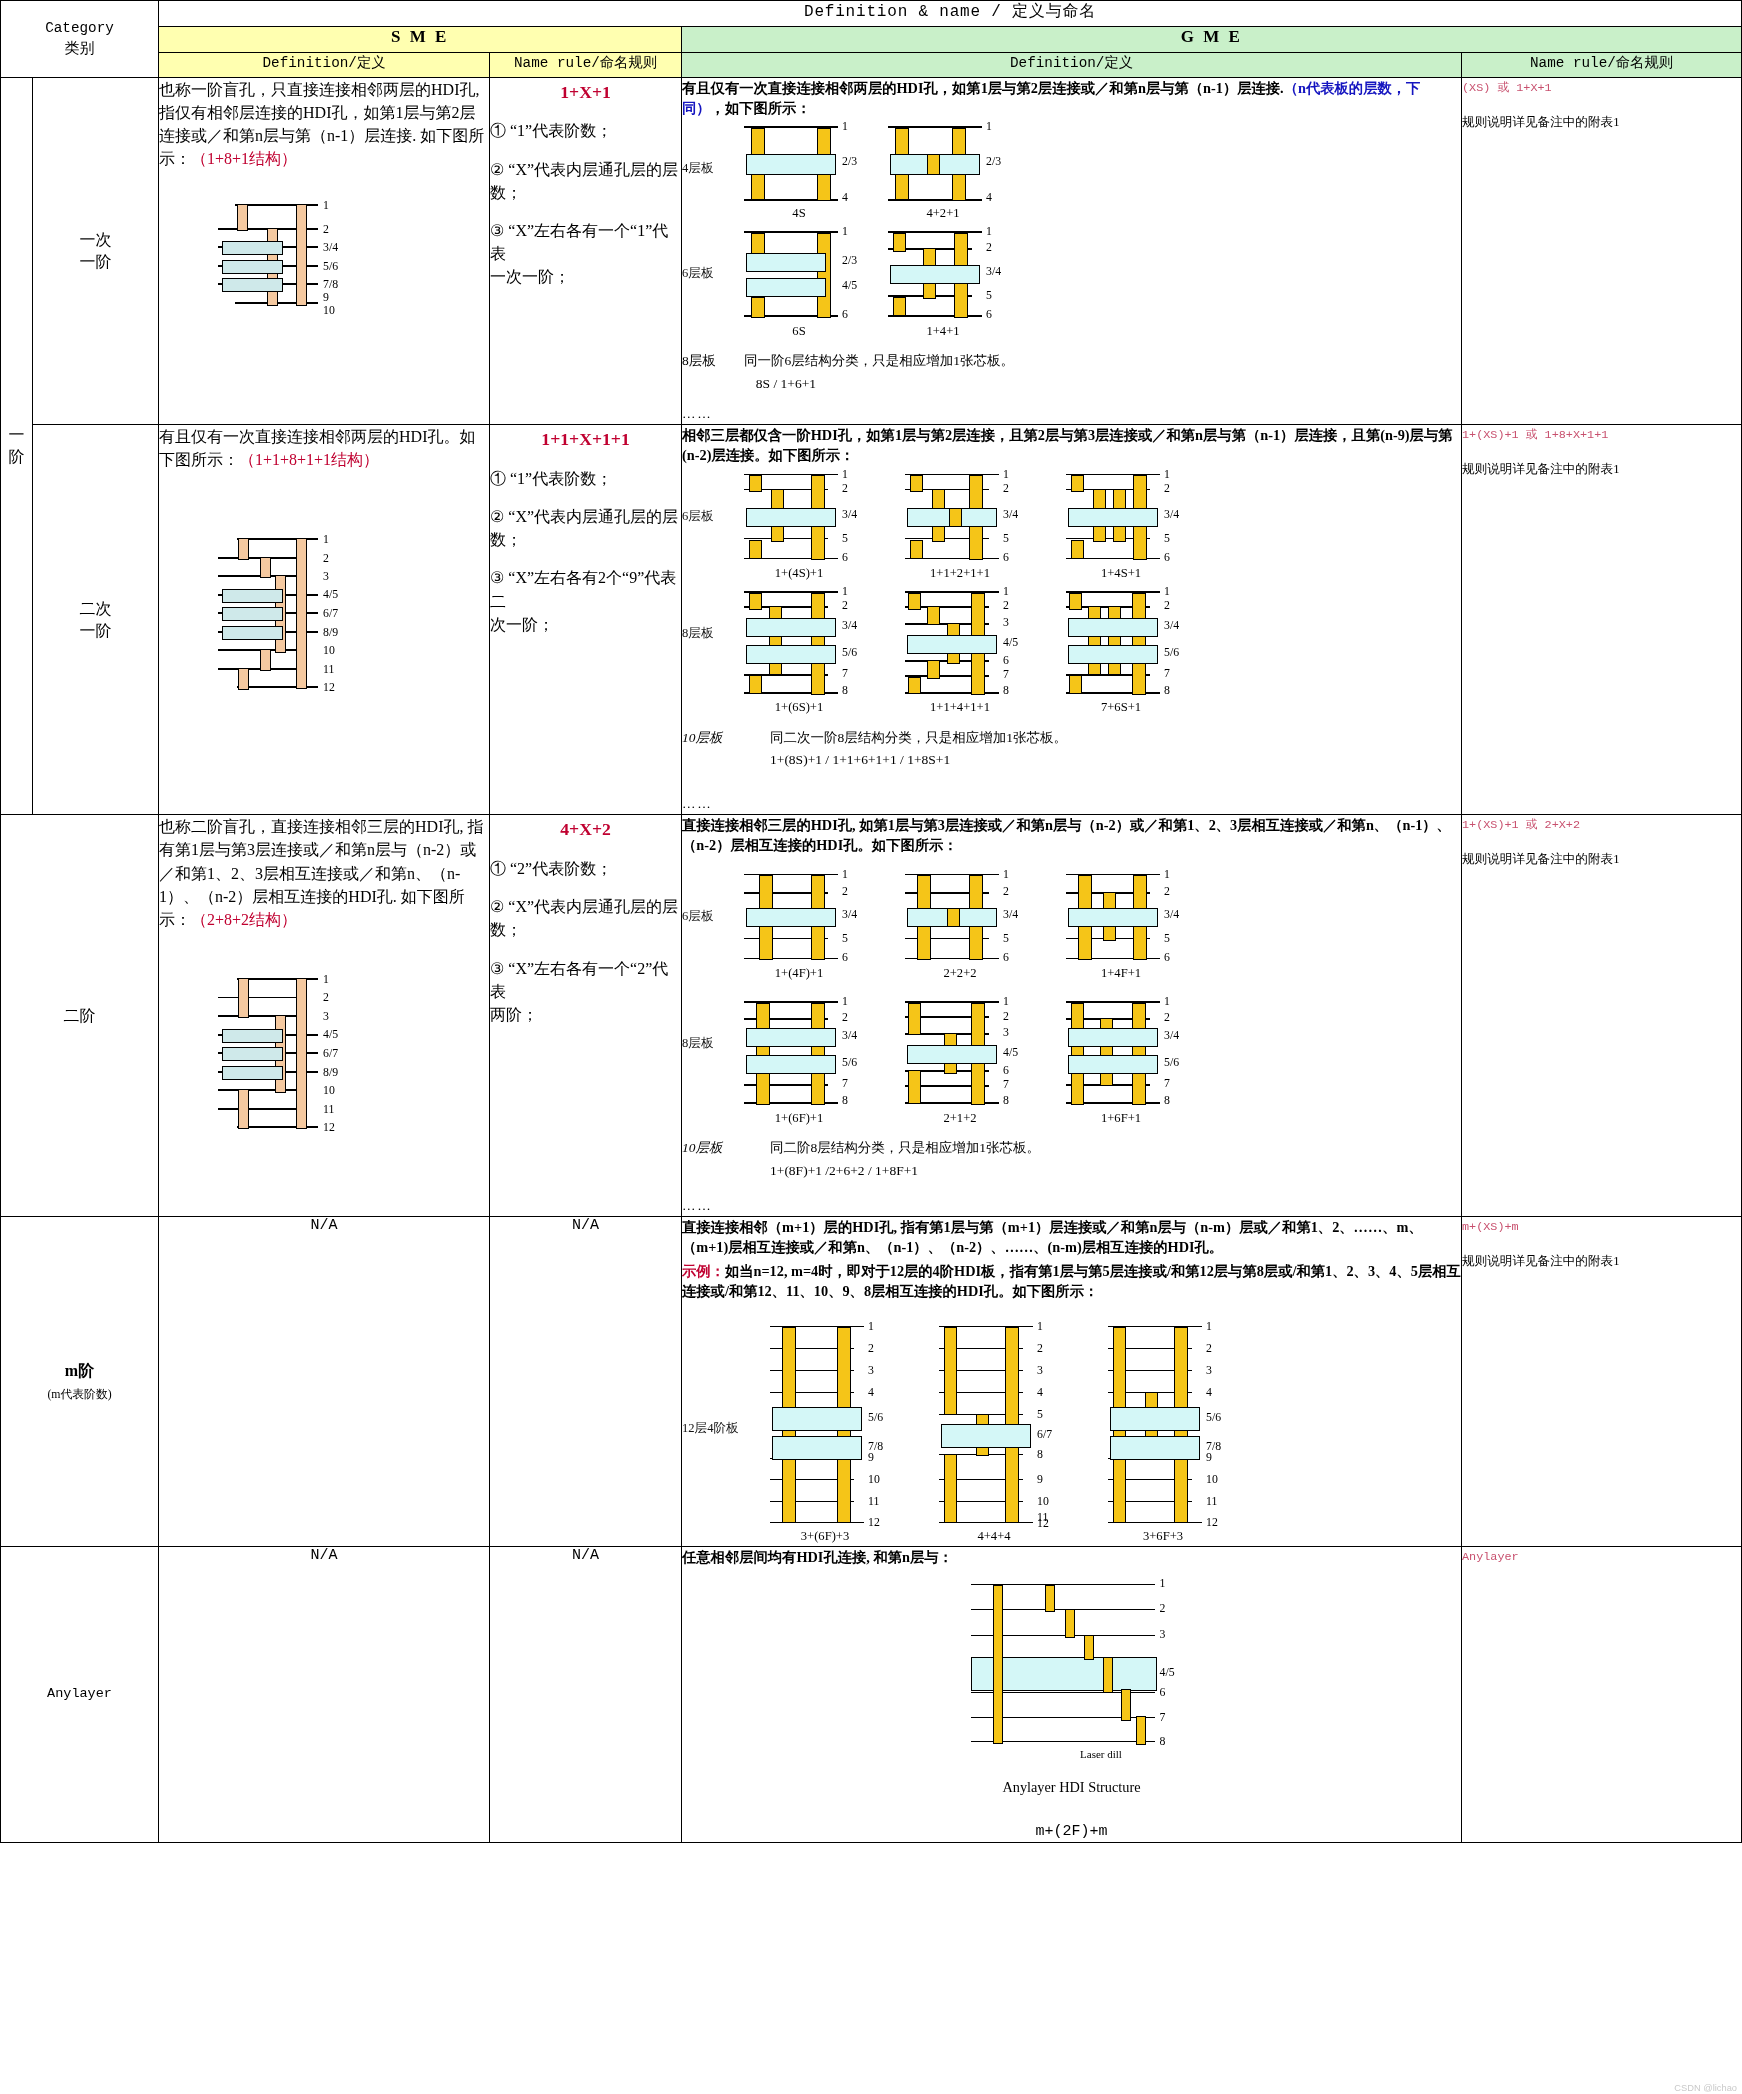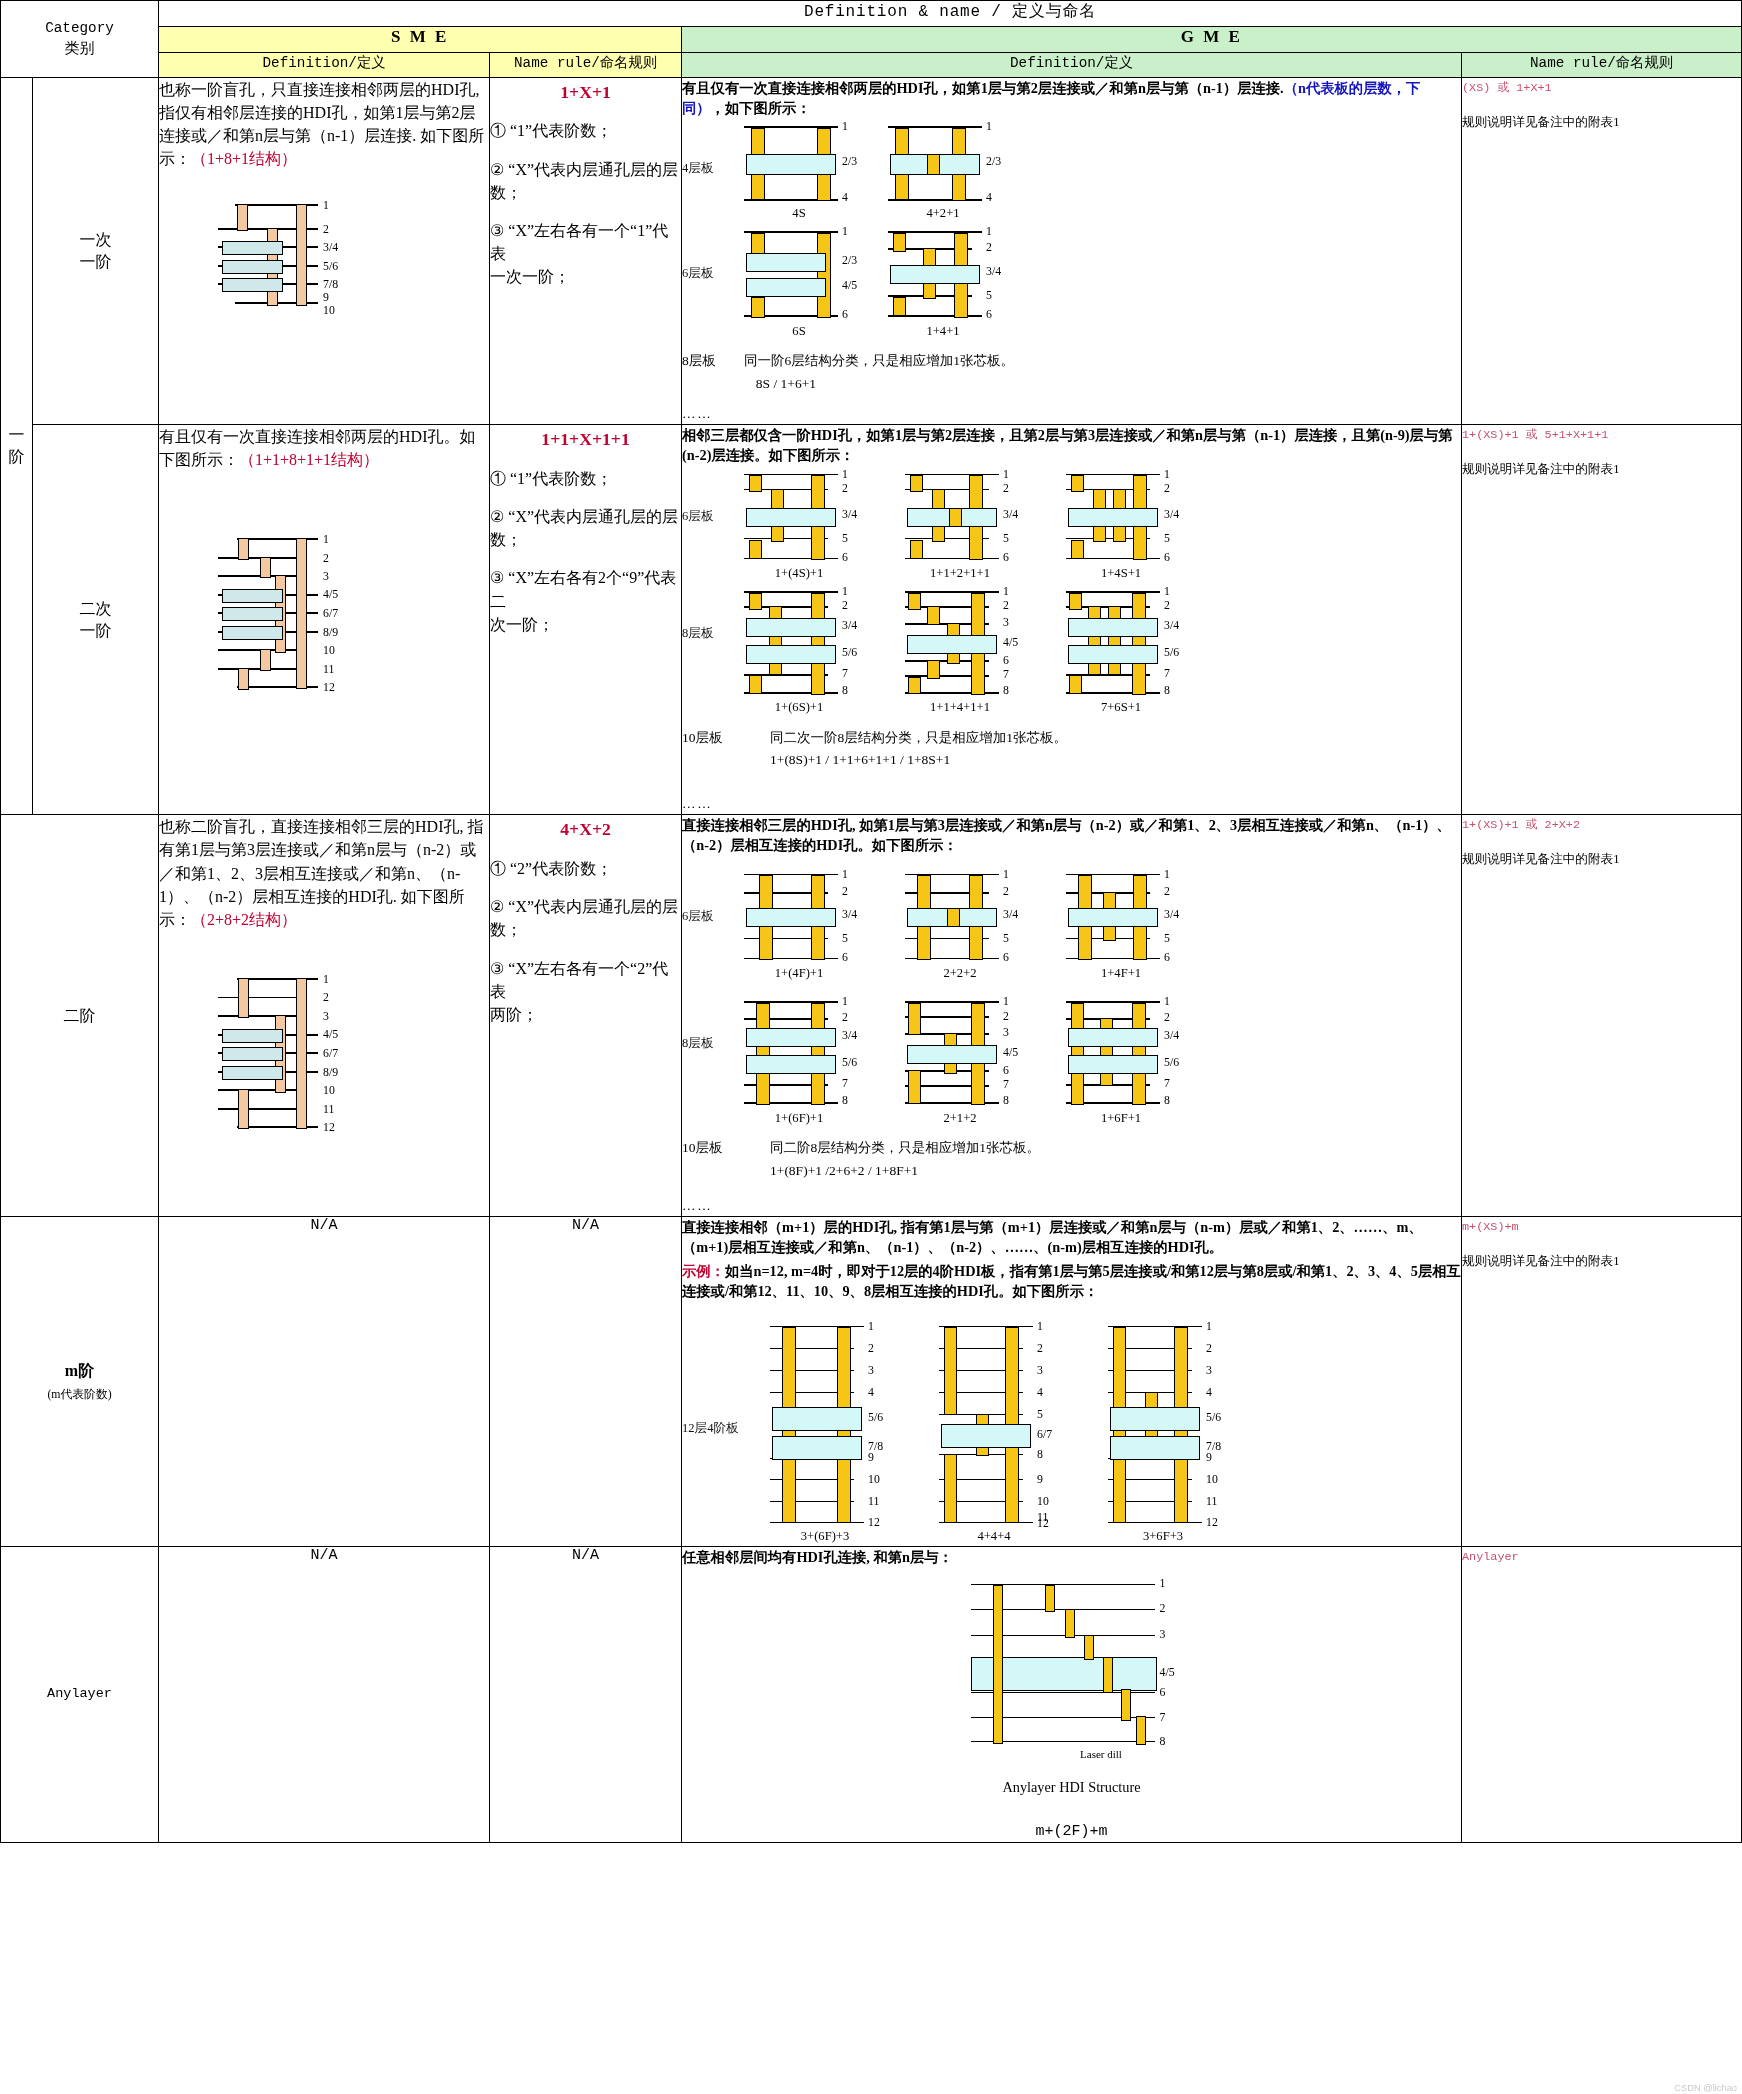--- a/index.html
+++ b/index.html
@@ -43,21 +43,21 @@
   .fig{display:flex;flex-direction:column;align-items:center;}
   .fig .cap{font-size:12.6px;margin-top:3.4px;font-family:"Liberation Serif",serif;}
   .stack{position:relative;}
   .lyr{position:absolute;background:#000;height:1.7px;}
   .via{position:absolute;background:#f5c518;border:0.8px solid #000;}
   .core{position:absolute;background:#d4f7f7;border:1.3px solid #000;}
   .lbl{position:absolute;font-size:11.8px;font-family:"Liberation Serif",serif;line-height:1;}
   .ell{font-size:13.5px;letter-spacing:1.7px;margin-top:8.4px;}
   .midnote{display:flex;margin-top:11.8px;font-size:13.5px;}
   .midnote .bl{flex:0 0 62px;}
-  .midnote .bl.wide{flex:0 0 88px;}
+  .midnote .bl.wide{flex:0 0 88px;font-style:italic;}
   .midnote .tx p{margin:0 0 3.4px 0;}
   .credit{position:absolute;right:5px;bottom:1.7px;font-size:9.3px;color:#c9c9c9;
           font-family:"Liberation Sans",sans-serif;}
 </style>
 </head>
 <body>
 
 <div id="page">
 <table class="main">
 <colgroup>
@@ -426,21 +426,21 @@
       <div class="bl wide">10层板</div>
       <div class="tx">
         <p>同二次一阶8层结构分类，只是相应增加1张芯板。</p>
         <p>1+(8S)+1 / 1+1+6+1+1 / 1+8S+1</p>
       </div>
     </div>
     <div class="ell" style="margin-top:22px">……</div>
   </td>
 
   <td class="gme-rule">
-    <span class="f">1+(XS)+1 或 5+1+X+1+1</span>
+    <span class="f">1+(XS)+1 或 1+8+X+1+1</span>
     <span class="note">规则说明详见备注中的附表1</span>
   </td>
 </tr>
 
 <tr>
   <td class="cat-cell" colspan="2" style="vertical-align:middle">
     <span>二阶</span>
   </td>
 
   <td class="def-cell">

